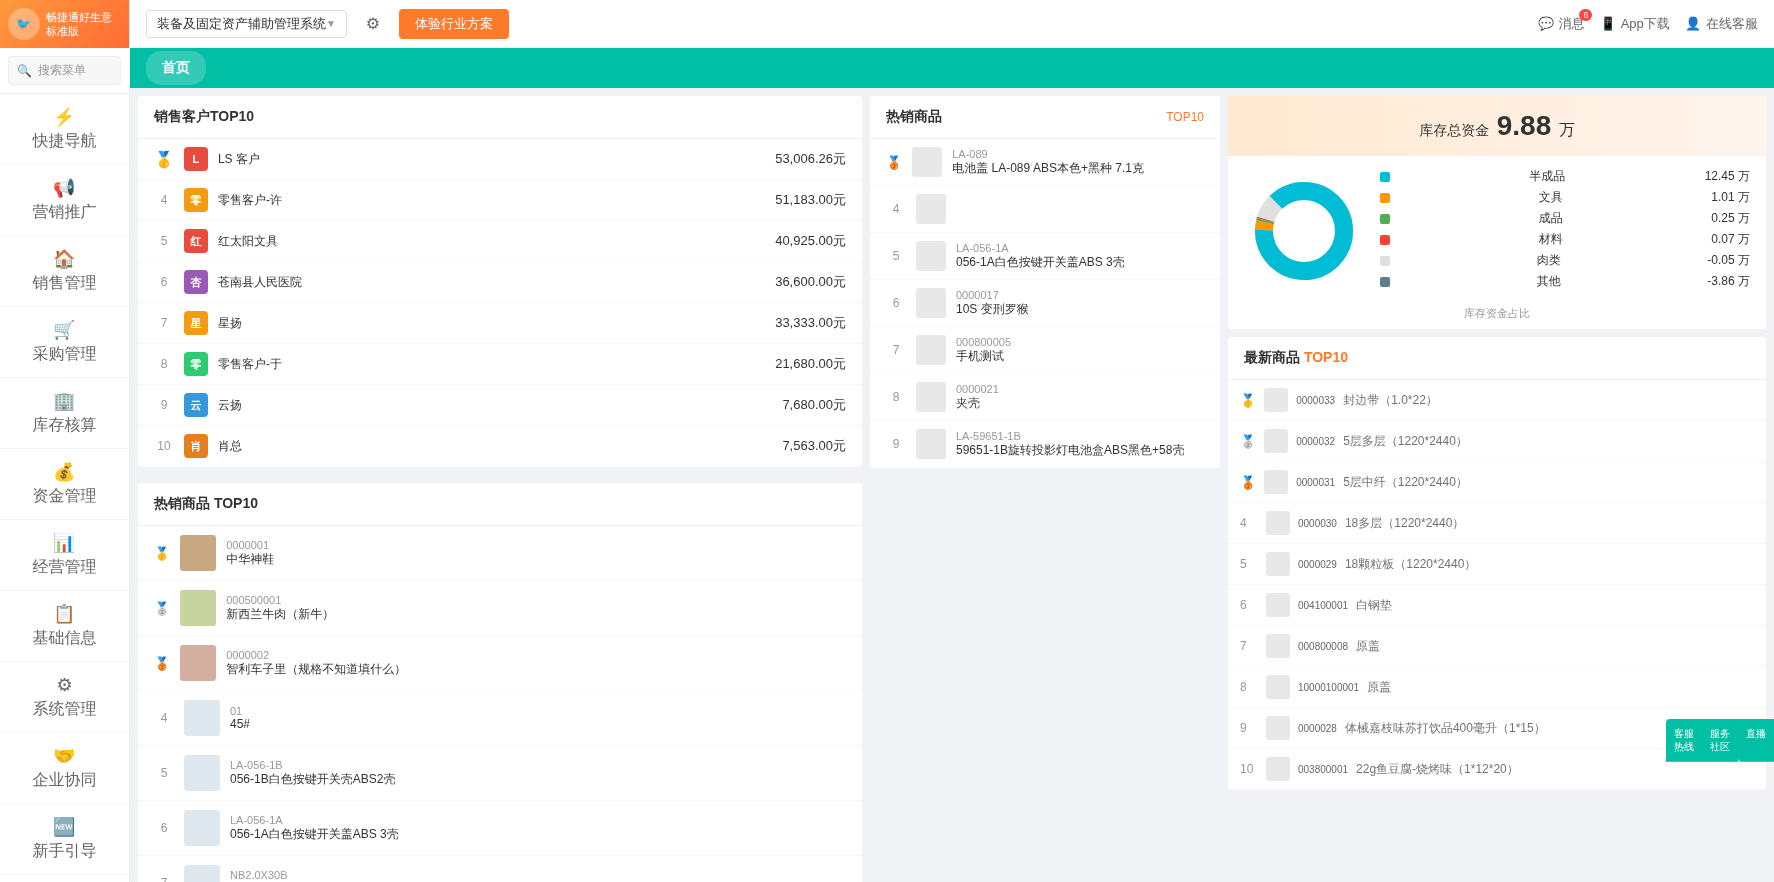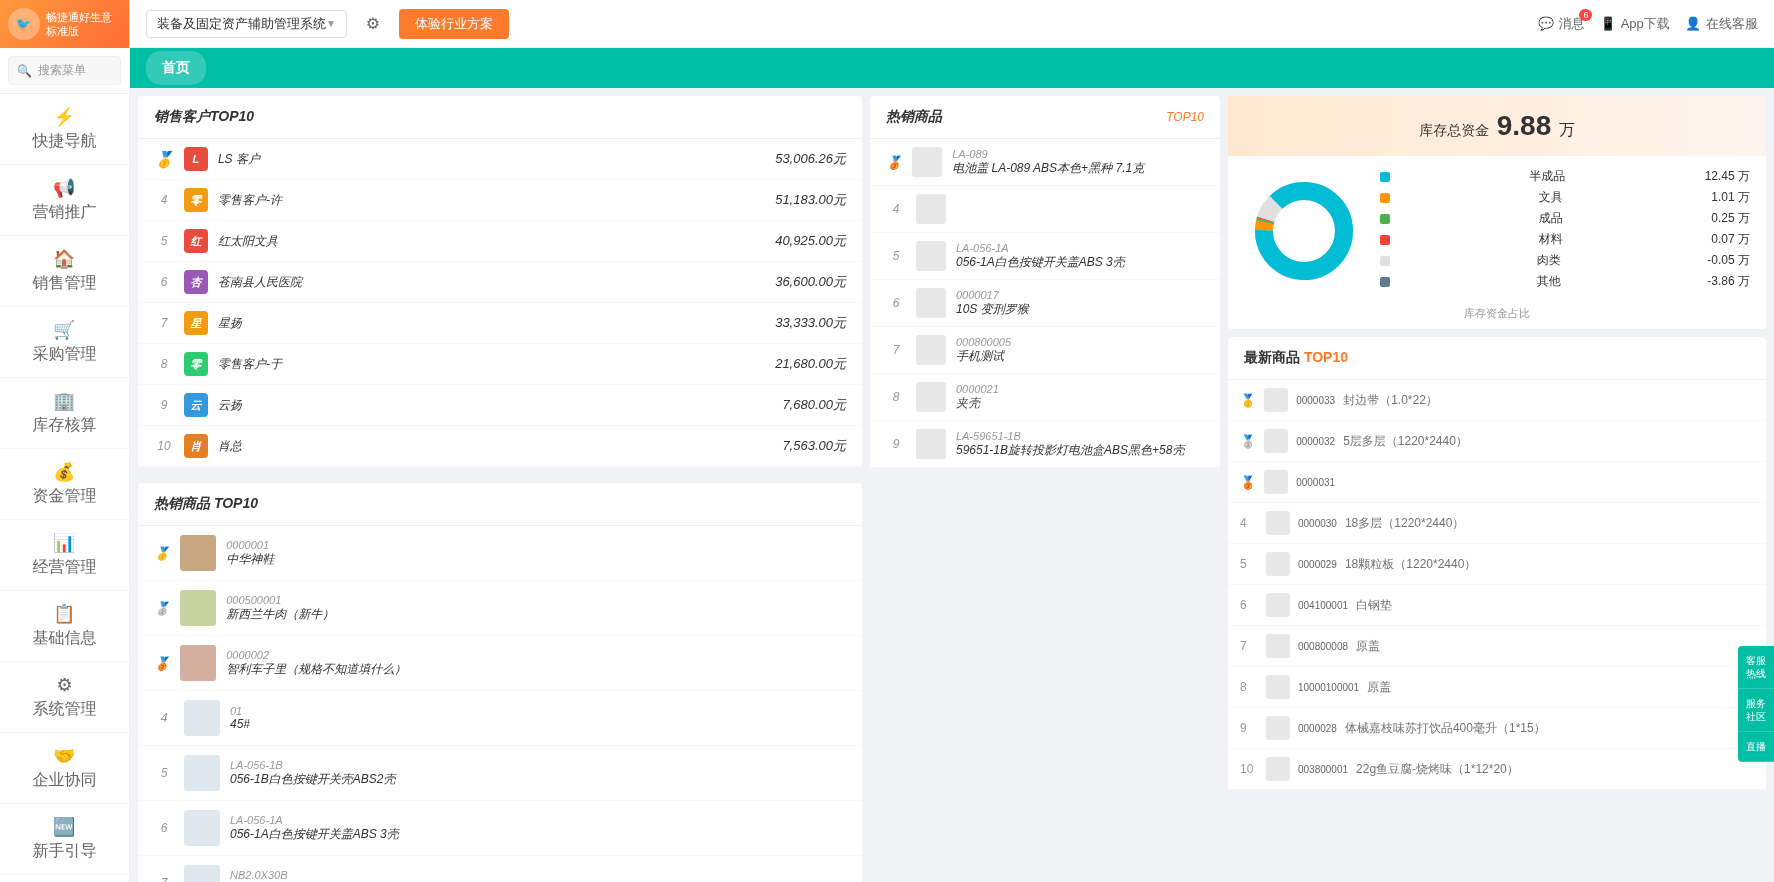--- a/index.html
+++ b/index.html
@@ -39,21 +39,21 @@
     
     .left-panels { flex: 0 0 740px; display: flex; flex-direction: column; gap: 0; overflow-y: auto; padding: 0; }
 
     
     .mid-panels { flex: 0 0 350px; display: flex; flex-direction: column; overflow-y: auto; }
 
     
     .right-panels { flex: 1; display: flex; flex-direction: column; overflow-y: auto; padding: 8px; gap: 8px; }
 
     
-    .panel { background: white; border-radius: 4px; margin: 8px; font-style: italic; }
+    .panel { background: white; border-radius: 4px; margin: 8px; }
     .panel-header { padding: 12px 16px; border-bottom: 1px solid #f0f0f0; display: flex; align-items: center; justify-content: space-between; }
     .panel-title { font-size: 14px; font-weight: bold; color: #333; }
     .panel-body { padding: 0; }
 
     
     .customer-list { list-style: none; }
     .customer-item { display: flex; align-items: center; padding: 8px 16px; border-bottom: 1px solid #f8f8f8; gap: 10px; }
     .rank-num { width: 20px; color: #999; font-size: 12px; text-align: center; flex-shrink: 0; }
     .rank-icon { font-size: 16px; flex-shrink: 0; }
     .avatar-badge { width: 24px; height: 24px; border-radius: 4px; display: flex; align-items: center; justify-content: center; color: white; font-size: 11px; font-weight: bold; flex-shrink: 0; }
@@ -88,21 +88,21 @@
     .stock-ratio-label { text-align: center; font-size: 11px; color: #999; padding-bottom: 8px; }
 
     
     .latest-product-item { display: flex; align-items: center; padding: 8px 12px; border-bottom: 1px solid #f8f8f8; gap: 8px; }
     .latest-rank { width: 18px; color: #999; font-size: 12px; flex-shrink: 0; }
     .latest-product-img { width: 24px; height: 24px; background: #e8e8e8; border-radius: 3px; flex-shrink: 0; display: flex; align-items: center; justify-content: center; font-size: 9px; color: #aaa; }
     .latest-product-code { font-size: 10px; color: #666; }
     .latest-product-name { font-size: 12px; color: #737373; flex: 1; }
 
     
-    .float-buttons { position: fixed; right: 0; bottom: 120px; display: flex; flex-direction: column; gap: 0; z-index: 100; }
+    .float-buttons { position: fixed; right: 0; bottom: 120px; display: flex; flex-direction: row; gap: 0; z-index: 100; }
     .float-btn { background: #00bfa5; color: white; width: 36px; padding: 8px 4px; text-align: center; font-size: 10px; cursor: pointer; border-bottom: 1px solid rgba(255,255,255,0.2); line-height: 1.3; }
     .float-btn:first-child { border-radius: 4px 0 0 0; }
     .float-btn:last-child { border-radius: 0 0 0 4px; }
 
     
     ::-webkit-scrollbar { width: 4px; height: 4px; }
     ::-webkit-scrollbar-track { background: #f1f1f1; }
     ::-webkit-scrollbar-thumb { background: #ccc; border-radius: 2px; }
   </style>
 </head>
@@ -466,20 +466,21 @@
           <div class="latest-product-item">
             <span>🥈</span>
             <div class="latest-product-img"></div>
             <span class="latest-product-code">0000032</span>
             <span class="latest-product-name">5层多层（1220*2440）</span>
           </div>
           <div class="latest-product-item">
             <span>🥉</span>
             <div class="latest-product-img"></div>
             <span class="latest-product-code">0000031</span>
+            <span class="latest-product-name">5层中纤（1220*2440）</span>
           </div>
           <div class="latest-product-item">
             <span class="latest-rank">4</span>
             <div class="latest-product-img"></div>
             <span class="latest-product-code">0000030</span>
             <span class="latest-product-name">18多层（1220*2440）</span>
           </div>
           <div class="latest-product-item">
             <span class="latest-rank">5</span>
             <div class="latest-product-img"></div>

